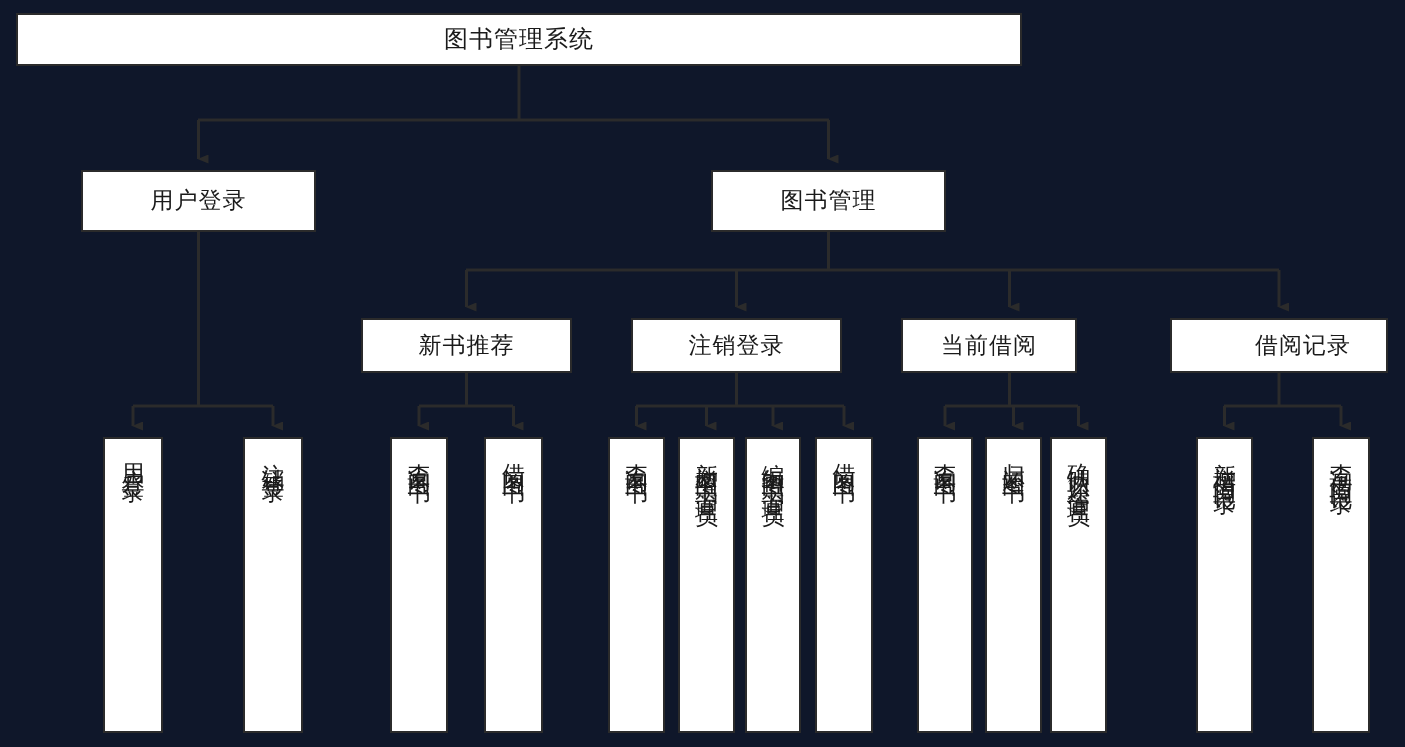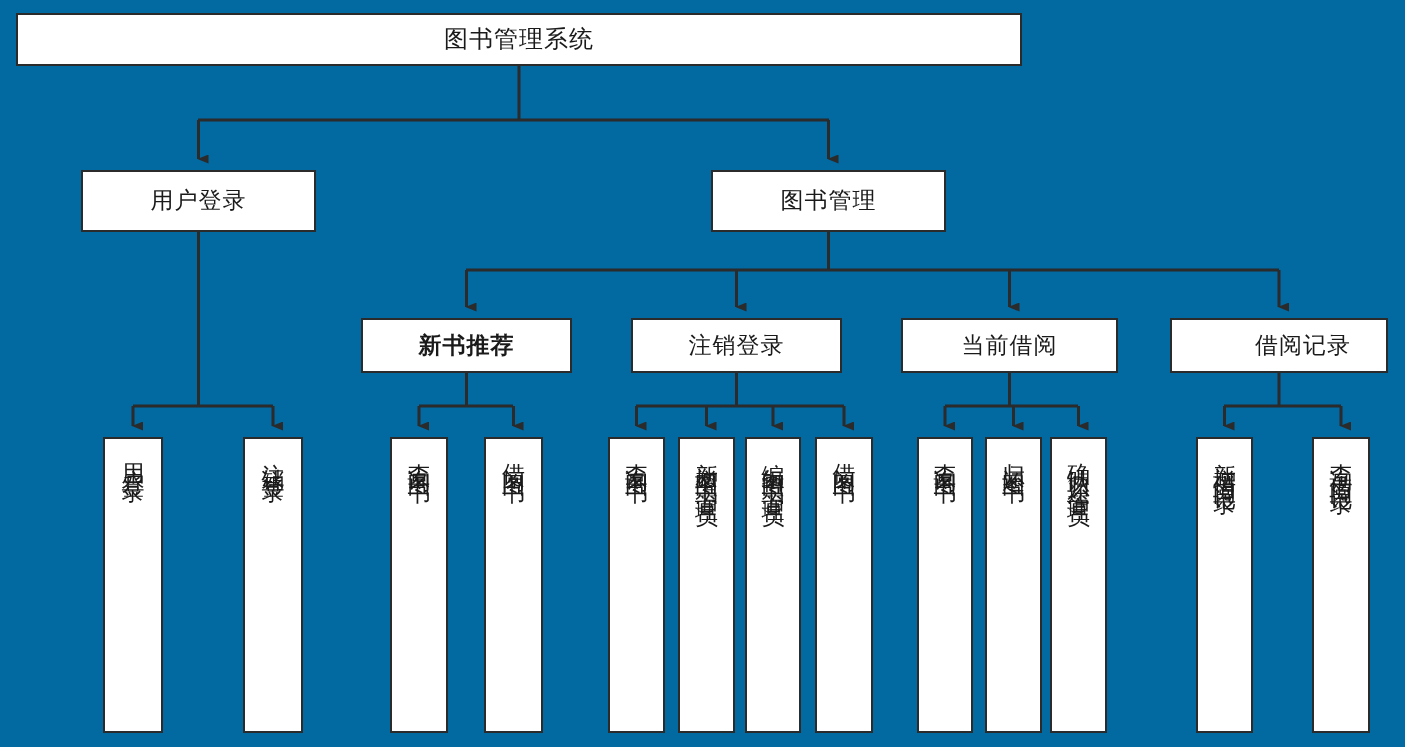--- a/index.html
+++ b/index.html
@@ -7,21 +7,21 @@
     padding: 0;
     background: #ffffff;
   }
   body {
     font-family: "DejaVu Sans", "Liberation Sans", sans-serif;
   }
   #canvas {
     position: relative;
     width: 1405px;
     height: 747px;
-    background: #0369a1;
+    background: #0f172a;
     overflow: hidden;
   }
   svg.edges {
     position: absolute;
     left: 0;
     top: 0;
     width: 1405px;
     height: 747px;
     pointer-events: none;
   }
@@ -125,27 +125,27 @@
   <div id="node-layer">
       <div class="node horiz root" style="left: 16px; top: 13px; width: 1006px; height: 53px;">
         <span class="label">图书管理系统</span>
       </div>
       <div class="node horiz" style="left: 81px; top: 170px; width: 235px; height: 62px;">
         <span class="label">用户登录</span>
       </div>
       <div class="node horiz" style="left: 711px; top: 170px; width: 235px; height: 62px;">
         <span class="label">图书管理</span>
       </div>
-      <div class="node horiz" style="left: 361px; top: 318px; width: 211px; height: 55px; font-weight: bold;">
+      <div class="node horiz" style="left: 361px; top: 318px; width: 211px; height: 55px;">
         <span class="label">新书推荐</span>
       </div>
       <div class="node horiz" style="left: 631px; top: 318px; width: 211px; height: 55px;">
         <span class="label">注销登录</span>
       </div>
-      <div class="node horiz" style="left: 901px; top: 318px; width: 217px; height: 55px;">
+      <div class="node horiz" style="left: 901px; top: 318px; width: 176px; height: 55px;">
         <span class="label">当前借阅</span>
       </div>
       <div class="node horiz" style="left: 1170px; top: 318px; width: 218px; height: 55px; padding-left: 48px;">
         <span class="label">借阅记录</span>
       </div>
       <div class="node vert" style="left: 103px; top: 437px; width: 60px; height: 296px;">
         <span class="label">用户登录</span>
       </div>
       <div class="node vert" style="left: 243px; top: 437px; width: 60px; height: 296px;">
         <span class="label">注销登录</span>

